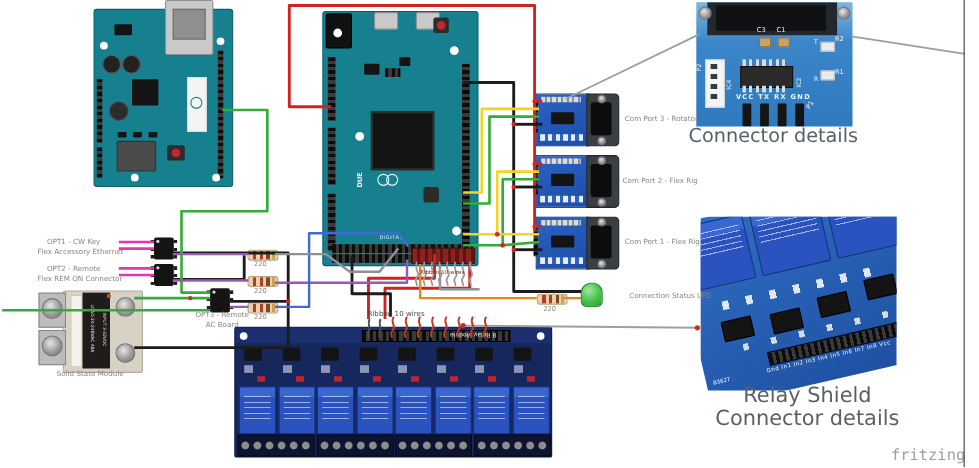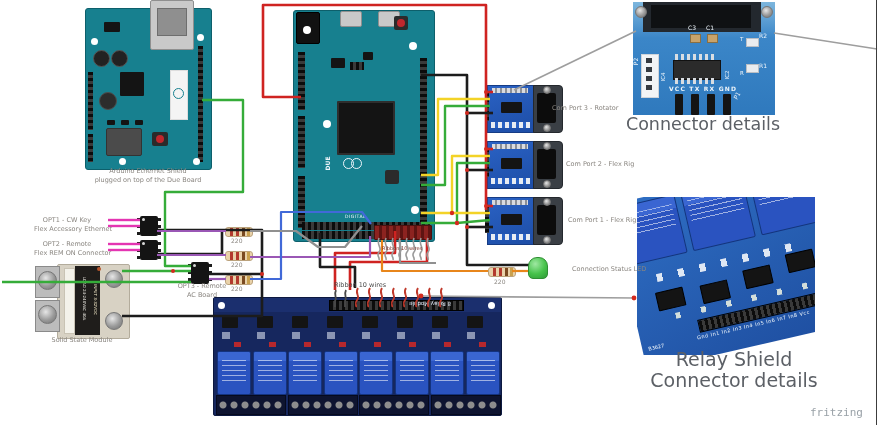--- a/index.html
+++ b/index.html
@@ -50,24 +50,20 @@
     <div class="a" style="left:85px;top:62px;width:16px;height:48px;background:#f4f4f4;border:1px solid #ddd;z-index:12;"></div>
     <div class="a" style="left:88px;top:80px;width:9px;height:9px;border:1.5px solid #17808f;border-radius:50%;z-index:13;"></div>
     <div class="a pins-v" style="left:3px;top:64px;width:5px;height:58px;z-index:12;"></div>
     <div class="a pins-v" style="left:3px;top:126px;width:5px;height:28px;z-index:12;"></div>
     <div class="a pins-v" style="left:113px;top:38px;width:5px;height:116px;z-index:12;"></div>
     <div class="a hole" style="left:6px;top:30px;width:7px;height:7px;z-index:12;"></div>
     <div class="a hole" style="left:112px;top:26px;width:7px;height:7px;z-index:12;"></div>
     <div class="a hole" style="left:34px;top:150px;width:7px;height:7px;z-index:12;"></div>
     <div class="a hole" style="left:108px;top:150px;width:7px;height:7px;z-index:12;"></div>
   </div>
-  <div class="lbl center" style="left:88px;top:167px;width:120px;">
-    <div>Arduino Ethernet Shield</div>
-    <div>plugged on top of the Due Board</div>
-  </div>
 
   <div class="a" style="left:293px;top:10px;width:140px;height:230px;">
     <div class="a teal" style="left:0;top:0;width:140px;height:230px;z-index:10;"></div>
     <div class="a" style="left:3px;top:2px;width:22px;height:30px;background:#111;border:1px solid #000;border-radius:2px;z-index:12;"></div>
     <div class="a" style="left:47px;top:1px;width:20px;height:14px;background:#c9c9c9;border:1px solid #8f8f8f;border-radius:2px;z-index:12;"></div>
     <div class="a" style="left:85px;top:1px;width:20px;height:14px;background:#c9c9c9;border:1px solid #8f8f8f;border-radius:2px;z-index:12;"></div>
     <div class="a" style="left:101px;top:6px;width:14px;height:14px;background:#2b2b2b;border-radius:2px;z-index:12;"></div>
     <div class="a" style="left:104px;top:9px;width:8px;height:8px;border-radius:50%;background:#c1272d;z-index:13;"></div>
     <div class="a blackpart" style="left:44px;top:91px;width:54px;height:50px;border:2px solid #2e2e2e;z-index:12;"></div>
     <div class="a blackpart" style="left:38px;top:48px;width:14px;height:10px;z-index:12;"></div>
@@ -116,21 +112,21 @@
     <div class="a" style="left:0;top:1px;width:47px;height:46px;background:linear-gradient(160deg,#2a62c4,#1d4da6);border:1px solid #163c85;"></div>
     <div class="a" style="left:5px;top:4px;width:36px;height:5px;background:repeating-linear-gradient(to right,#d9dbe0 0 3px,#8b8f96 3px 5px);"></div>
     <div class="a blackpart" style="left:14px;top:18px;width:21px;height:11px;"></div>
     <div class="a" style="left:4px;top:38px;width:39px;height:6px;background:repeating-linear-gradient(to right,#e8ecf2 0 4px,#2a62c4 4px 7px);"></div>
     <div class="a pins-v" style="left:-2px;top:9px;width:4px;height:28px;"></div>
     <div class="a" style="left:46px;top:1px;width:28px;height:46px;background:#3a3f45;border:1px solid #24282d;border-radius:0 4px 4px 0;"></div>
     <div class="a" style="left:50px;top:9px;width:19px;height:30px;background:#0c0c0c;border-radius:2px;"></div>
     <div class="a screw" style="left:56px;top:2px;width:6px;height:6px;"></div>
     <div class="a screw" style="left:56px;top:40px;width:6px;height:6px;"></div>
   </div>
-  <div class="lbl" style="left:552px;top:104px;">Com Port 3 - Rotator</div>
+  <div class="lbl" style="left:568px;top:104px;">Com Port 3 - Rotator</div>
   <div class="lbl" style="left:566px;top:160px;">Com Port 2 - Flex Rig</div>
   <div class="lbl" style="left:568px;top:216px;">Com Port 1 - Flex Rig</div>
 
   <div class="a" style="left:633px;top:2px;width:142px;height:113px;background:linear-gradient(180deg,#7db6dd,#3b86c8 32%,#2f79bd);z-index:10;overflow:hidden;">
     <div class="a" style="left:10px;top:0;width:118px;height:30px;background:#23282e;"></div>
     <div class="a" style="left:18px;top:3px;width:100px;height:23px;background:#0f1113;"></div>
     <div class="a screw" style="left:2px;top:4px;width:10px;height:10px;"></div>
     <div class="a screw" style="left:128px;top:4px;width:10px;height:10px;"></div>
     <div class="a" style="left:8px;top:52px;width:16px;height:42px;background:#f2f4f6;border:1px solid #cfd4da;"></div>
     <div class="a" style="left:13px;top:56px;width:6px;height:34px;background:repeating-linear-gradient(to bottom,#353a40 0 5px,#f2f4f6 5px 9px);"></div>
@@ -363,16 +359,16 @@
       <circle cx="486" cy="92" r="2"></circle>
         <circle cx="486" cy="149" r="2"></circle>
         <circle cx="486" cy="206" r="2"></circle>
       <circle cx="421" cy="296" r="2.4"></circle>
         <circle cx="634" cy="298" r="2.4"></circle>
       <circle cx="173" cy="271" r="2"></circle>
         <circle cx="262" cy="274" r="2"></circle>
     </g>
   </svg>
 
-  <div class="a" style="left:810px;top:406px;width:62px;font-family:'DejaVu Sans Mono','Liberation Mono',monospace;font-size:11px;color:#99a1a7;z-index:60;">fritzing</div>
+  <div class="a" style="left:810px;top:406px;width:62px;text-align:right;font-family:'DejaVu Sans Mono','Liberation Mono',monospace;font-size:14px;color:#99a1a7;z-index:60;">fritzing</div>
   <div class="a" style="left:876px;top:0;width:1px;height:425px;background:#3c3c3c;z-index:70;"></div>
 
 </div>
 
 </body></html>

